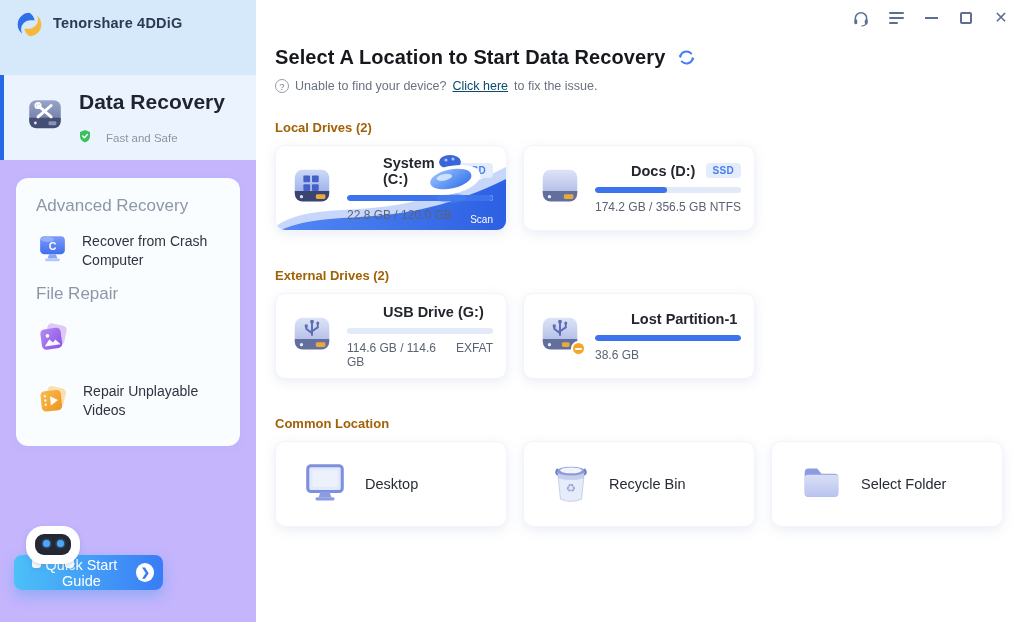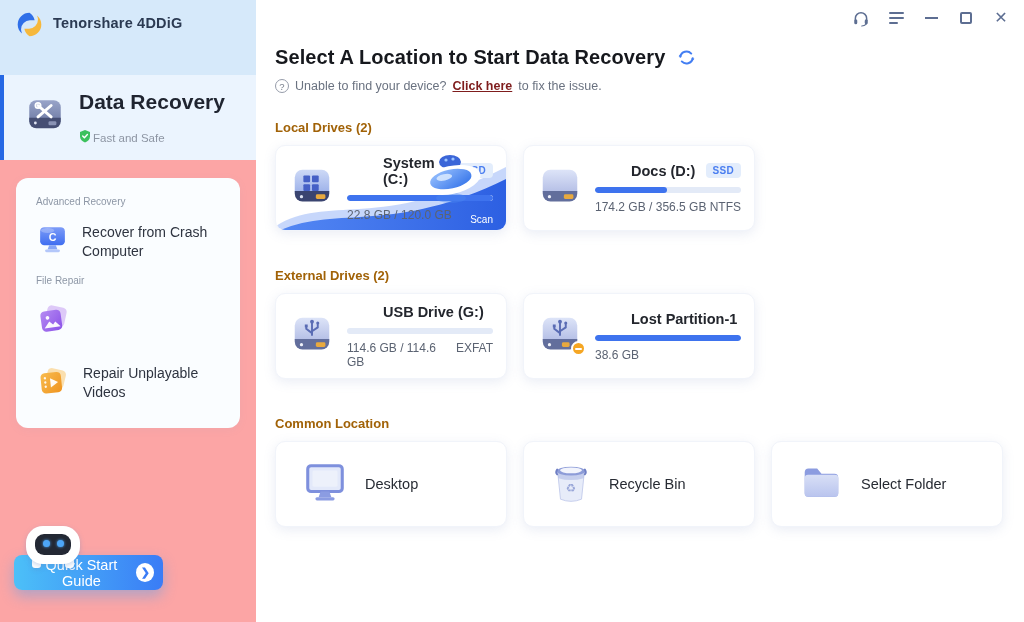--- a/index.html
+++ b/index.html
@@ -1,30 +1,30 @@
 <!DOCTYPE html>
 <html><head>
 <meta charset="utf-8">
 <style>
   * { margin:0; padding:0; box-sizing:border-box; }
   html,body { width:1024px; height:622px; overflow:hidden; }
   body { font-family:"Liberation Sans", sans-serif; background:#fff; color:#23262d; }
   .app { width:1024px; height:622px; display:flex; position:relative; }
 
   
-  .sidebar { width:256px; min-width:256px; height:100%; background:#fca5a5; position:relative; }
+  .sidebar { width:256px; min-width:256px; height:100%; background:#c4b5fd; position:relative; }
   .brand { height:75px; background:#d6e9fa; display:flex; align-items:flex-start; gap:10px; padding:11px 0 0 16px; }
   .brand-title { font-size:14.5px; font-weight:700; color:#2b3a52; padding-top:4px; letter-spacing:.2px; }
 
   .active-item { height:85px; background:#ebf4fe; border-left:4px solid #2668e4; display:flex; align-items:center; gap:13px; padding-left:20px; cursor:pointer; }
   .ai-title { font-size:21px; font-weight:700; color:#1f2430; }
-  .ai-sub { display:flex; align-items:center; gap:2px; margin-top:16px; font-size:11.5px; color:#8d95a3;text-align:center; }
+  .ai-sub { display:flex; align-items:center; gap:15px; margin-top:16px; font-size:11.5px; color:#8d95a3;text-align:center; }
 
   .menu-card { margin:18px 16px 0; background:#fafdff; border-radius:12px; padding:16px 12px 14px; box-shadow:0 2px 8px rgba(130,160,200,.08); }
-  .sec-label { color:#8d97a6; font-size:10px; margin:2px 0 4px 8px; }
+  .sec-label { color:#8d97a6; font-size:17px; margin:2px 0 4px 8px; }
   .menu-item { display:flex; align-items:center; gap:13px; padding:12px 6px 12px 8px; cursor:pointer; border-radius:8px; }
   .menu-item .mi-label { font-size:14px; color:#2e3440; line-height:1.35; max-width:150px; }
 
   .quick-start { position:absolute; left:14px; bottom:32px; }
   .robot { width:54px; height:42px; position:relative; z-index:3; margin:0 0 -13px 12px; }
   .robot .head { position:absolute; left:0; top:0; width:54px; height:38px; background:#fff; border-radius:17px; box-shadow:0 2px 5px rgba(100,140,200,.35); }
   .robot .face { position:absolute; left:9px; top:8px; width:36px; height:21px; background:#232834; border-radius:9px; }
   .robot .eye { position:absolute; top:14px; width:7px; height:7px; border-radius:50%; background:#4da6f8; box-shadow:0 0 3px #4da6f8; }
   .robot .eye.l { left:17px; } .robot .eye.r { left:31px; }
   .robot .ear { position:absolute; top:32px; width:9px; height:10px; background:#fff; border-radius:3px; box-shadow:0 2px 4px rgba(100,140,200,.3); }
@@ -42,21 +42,21 @@
   .menu-lines { display:flex; flex-direction:column; gap:3px; }
   .menu-lines i { display:block; height:2px; background:#5d6e92; border-radius:1px; }
   .menu-lines i:nth-child(1){ width:15px; } .menu-lines i:nth-child(2){ width:15px; } .menu-lines i:nth-child(3){ width:9px; }
 
   .page-title-row { display:flex; align-items:center; gap:11px; padding-top:46px; }
   .page-title { font-size:20px; font-weight:700; color:#16181d; letter-spacing:.1px; }
   .refresh-btn { background:none; border:none; cursor:pointer; width:20px; height:20px; padding:0; }
 
   .help-row { display:flex; align-items:center; gap:6px; margin-top:10px; font-size:12.5px; color:#6a7280; }
   .q-icon { width:14px; height:14px; border:1px solid #969caa; border-radius:50%; display:inline-flex; align-items:center; justify-content:center; font-size:9.5px; color:#767d8b; }
-  .help-link { color:#7f1d1d; text-decoration:underline; cursor:pointer;font-weight:bold; }
+  .help-link { color:#0c4a6e; text-decoration:underline; cursor:pointer; }
 
   .section { margin-top:37px; }
   .section.first { margin-top:27px; }
   .sec-title { font-size:13px; font-weight:700; color:#a16207; margin-bottom:10px; }
   .row { display:flex; gap:16px; }
 
   .card { width:232px; height:86px; background:#fff; border:1px solid #f1f4fa; border-radius:10px; box-shadow:0 3px 12px rgba(125,145,190,.16); display:flex; align-items:center; gap:12px; padding:0 13px; position:relative; cursor:pointer; }
   .d-body { flex:1; position:relative; z-index:2; }
   .d-top { display:flex; justify-content:space-between; align-items:center; }
   .d-name { font-size:14.5px; font-weight:600; color:#23262d;margin-left:36px; }

